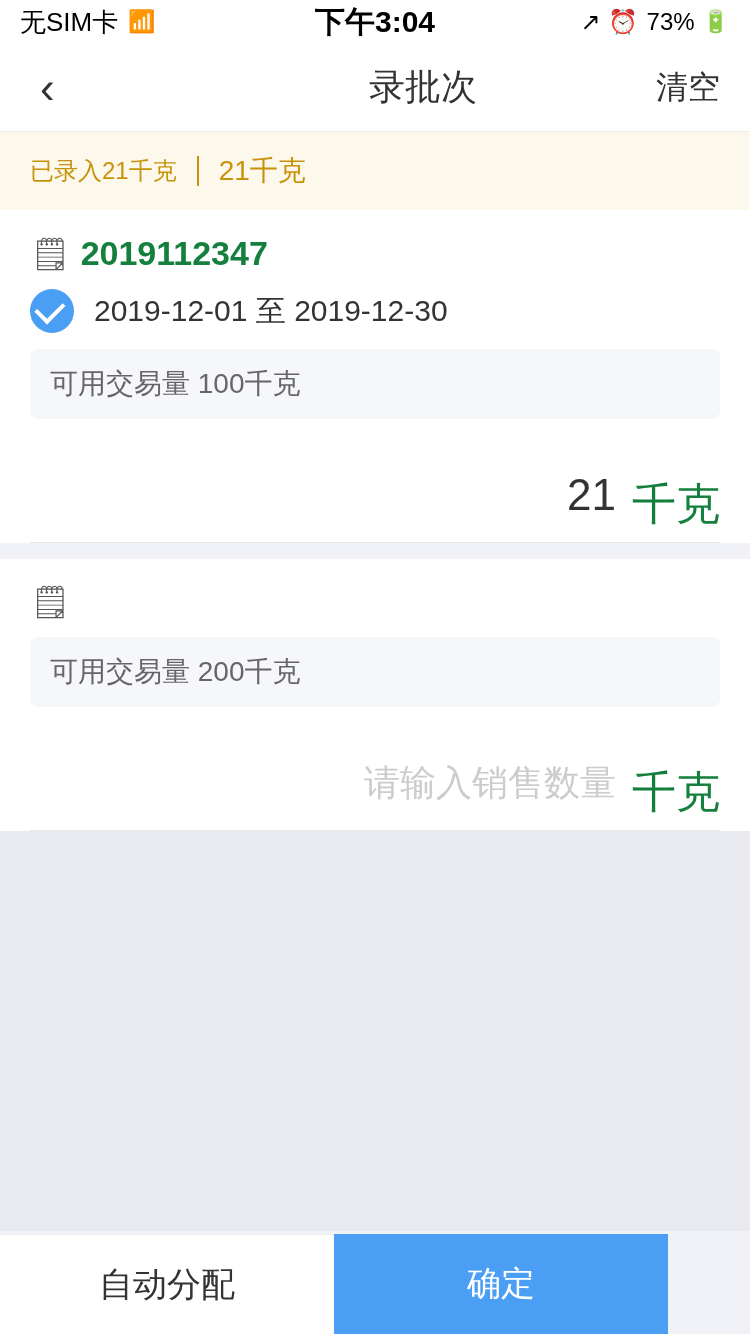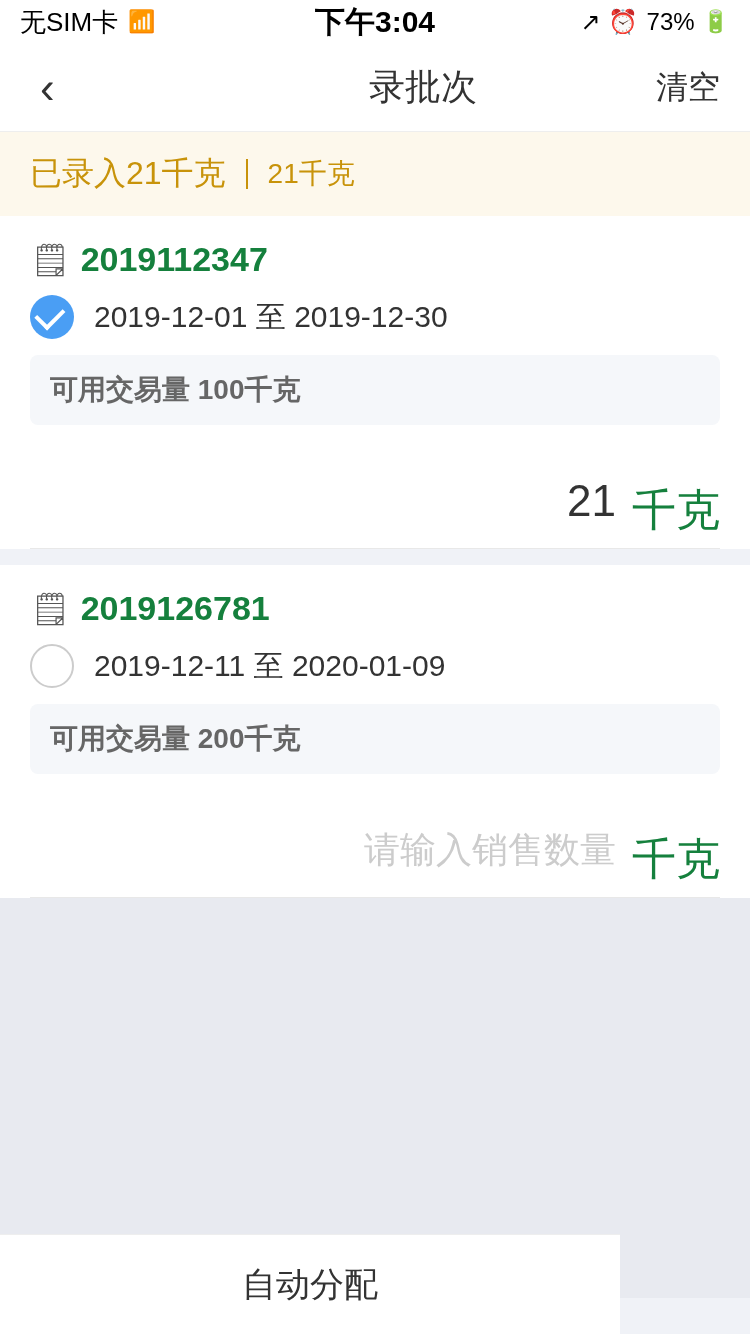--- a/index.html
+++ b/index.html
@@ -79,21 +79,21 @@
 
     
     .info-banner {
       background: #fdf8ec;
       padding: 20px 30px;
       display: flex;
       align-items: center;
       gap: 0;
     }
     .info-recorded {
-      font-size: 32px;
+      font-size: 24px;
       color: #c8930a;
     }
     .info-divider {
       width: 2px;
       height: 30px;
       background: #c8930a;
       margin: 0 20px;
     }
     .info-amount {
       font-size: 28px;
@@ -154,21 +154,20 @@
     }
     .batch-date {
       font-size: 30px;
       color: #333;
     }
     .batch-avail-row {
       background: #f5f7fa;
       border-radius: 8px;
       padding: 16px 20px;
       margin-bottom: 16px;
-      font-weight: bold;
     }
     .batch-avail-text {
       font-size: 28px;
       color: #666;
     }
     .batch-quantity-row {
       display: flex;
       align-items: center;
       justify-content: flex-end;
       padding: 20px 0 8px 0;
@@ -209,21 +208,21 @@
       flex: 1;
       background: #e8eaf0;
       min-height: 400px;
     }
 
     
     .footer {
       position: fixed;
       bottom: 0;
       left: 0;
-      width: 620px;
+      width: 668px;
       height: 100px;
       display: flex;
     }
     .footer-auto {
       flex: 1;
       background: #fff;
       display: flex;
       align-items: center;
       justify-content: center;
       font-size: 34px;
@@ -287,32 +286,28 @@
     <span class="quantity-value">21</span>
     <span class="quantity-unit">千克</span>
   </div>
 </div>
 
 <div class="card-separator"></div>
 
 <div class="batch-card">
   <div class="batch-header">
     <span class="batch-doc-icon">🗒</span>
-    <span class="batch-id">2019126781</span>
-  </div>
-  <div class="batch-date-row">
-    <div class="batch-radio unchecked"></div>
-    <span class="batch-date">2019-12-11 至 2020-01-09</span>
   </div>
   <div class="batch-avail-row">
     <span class="batch-avail-text">可用交易量 200千克</span>
   </div>
   <div class="batch-quantity-row">
     <input class="quantity-input" type="text" placeholder="请输入销售数量" style="">
     <span class="quantity-unit">千克</span>
   </div>
 </div>
 
 <div class="bottom-area" style="height: 380px;"></div>
 
 <div class="footer">
   <div class="footer-auto">自动分配</div>
+  <div class="footer-confirm">确定</div>
 </div>
 
 </body></html>

